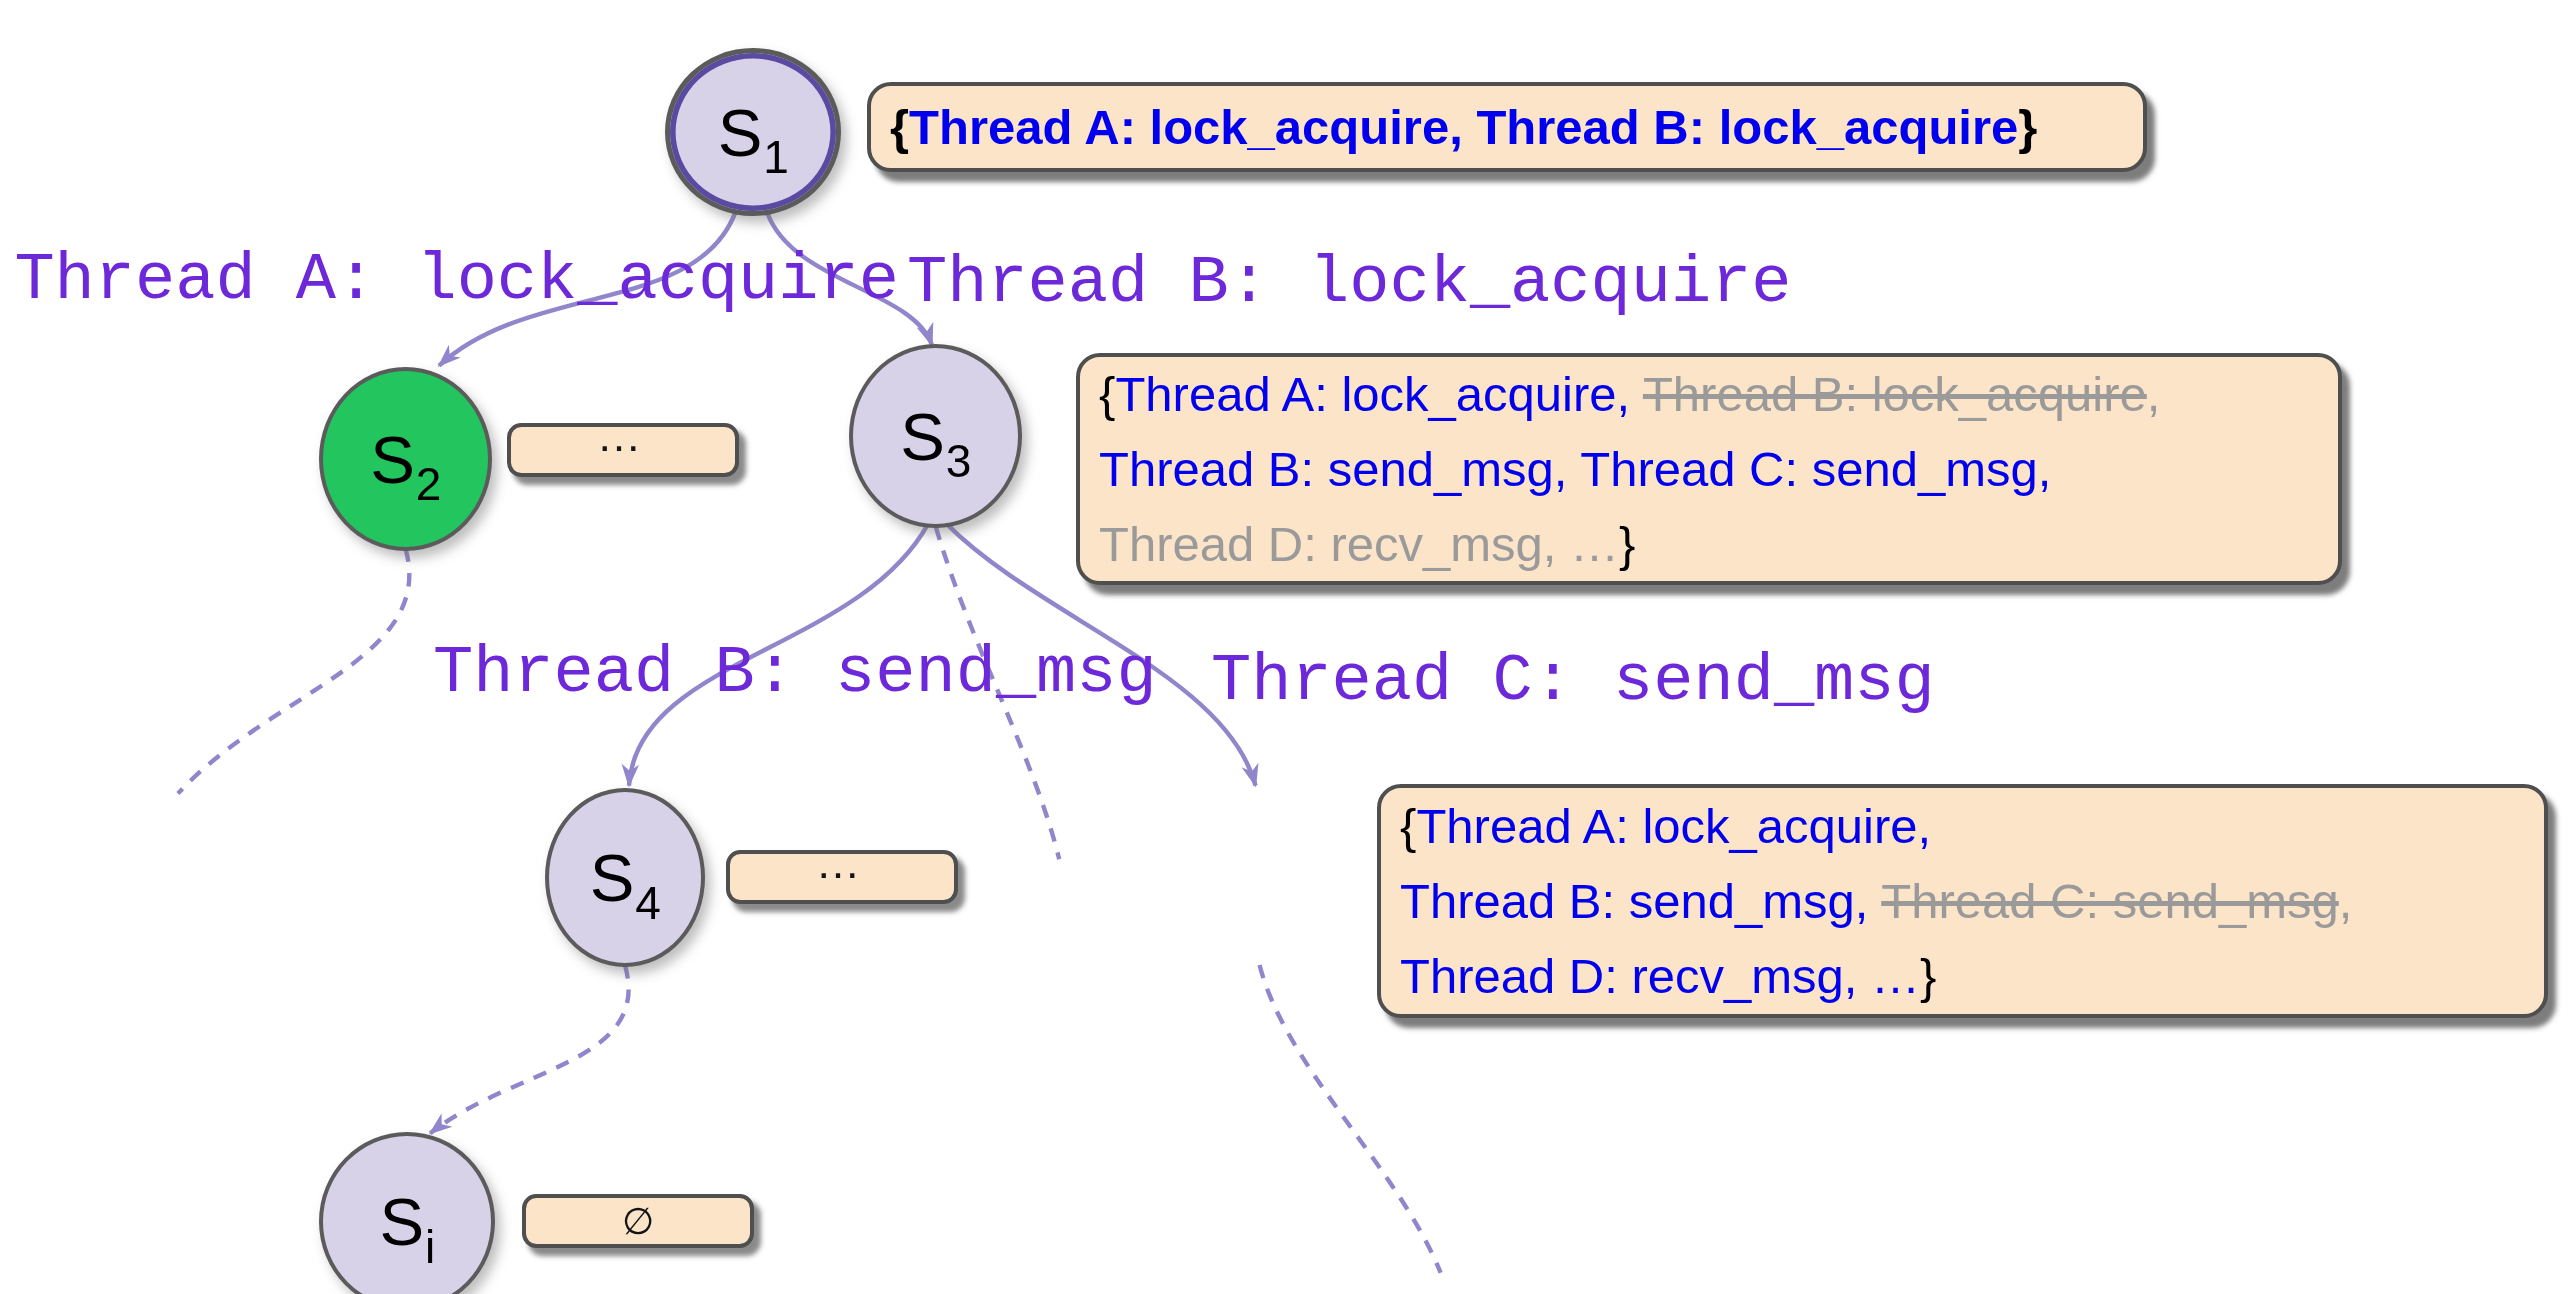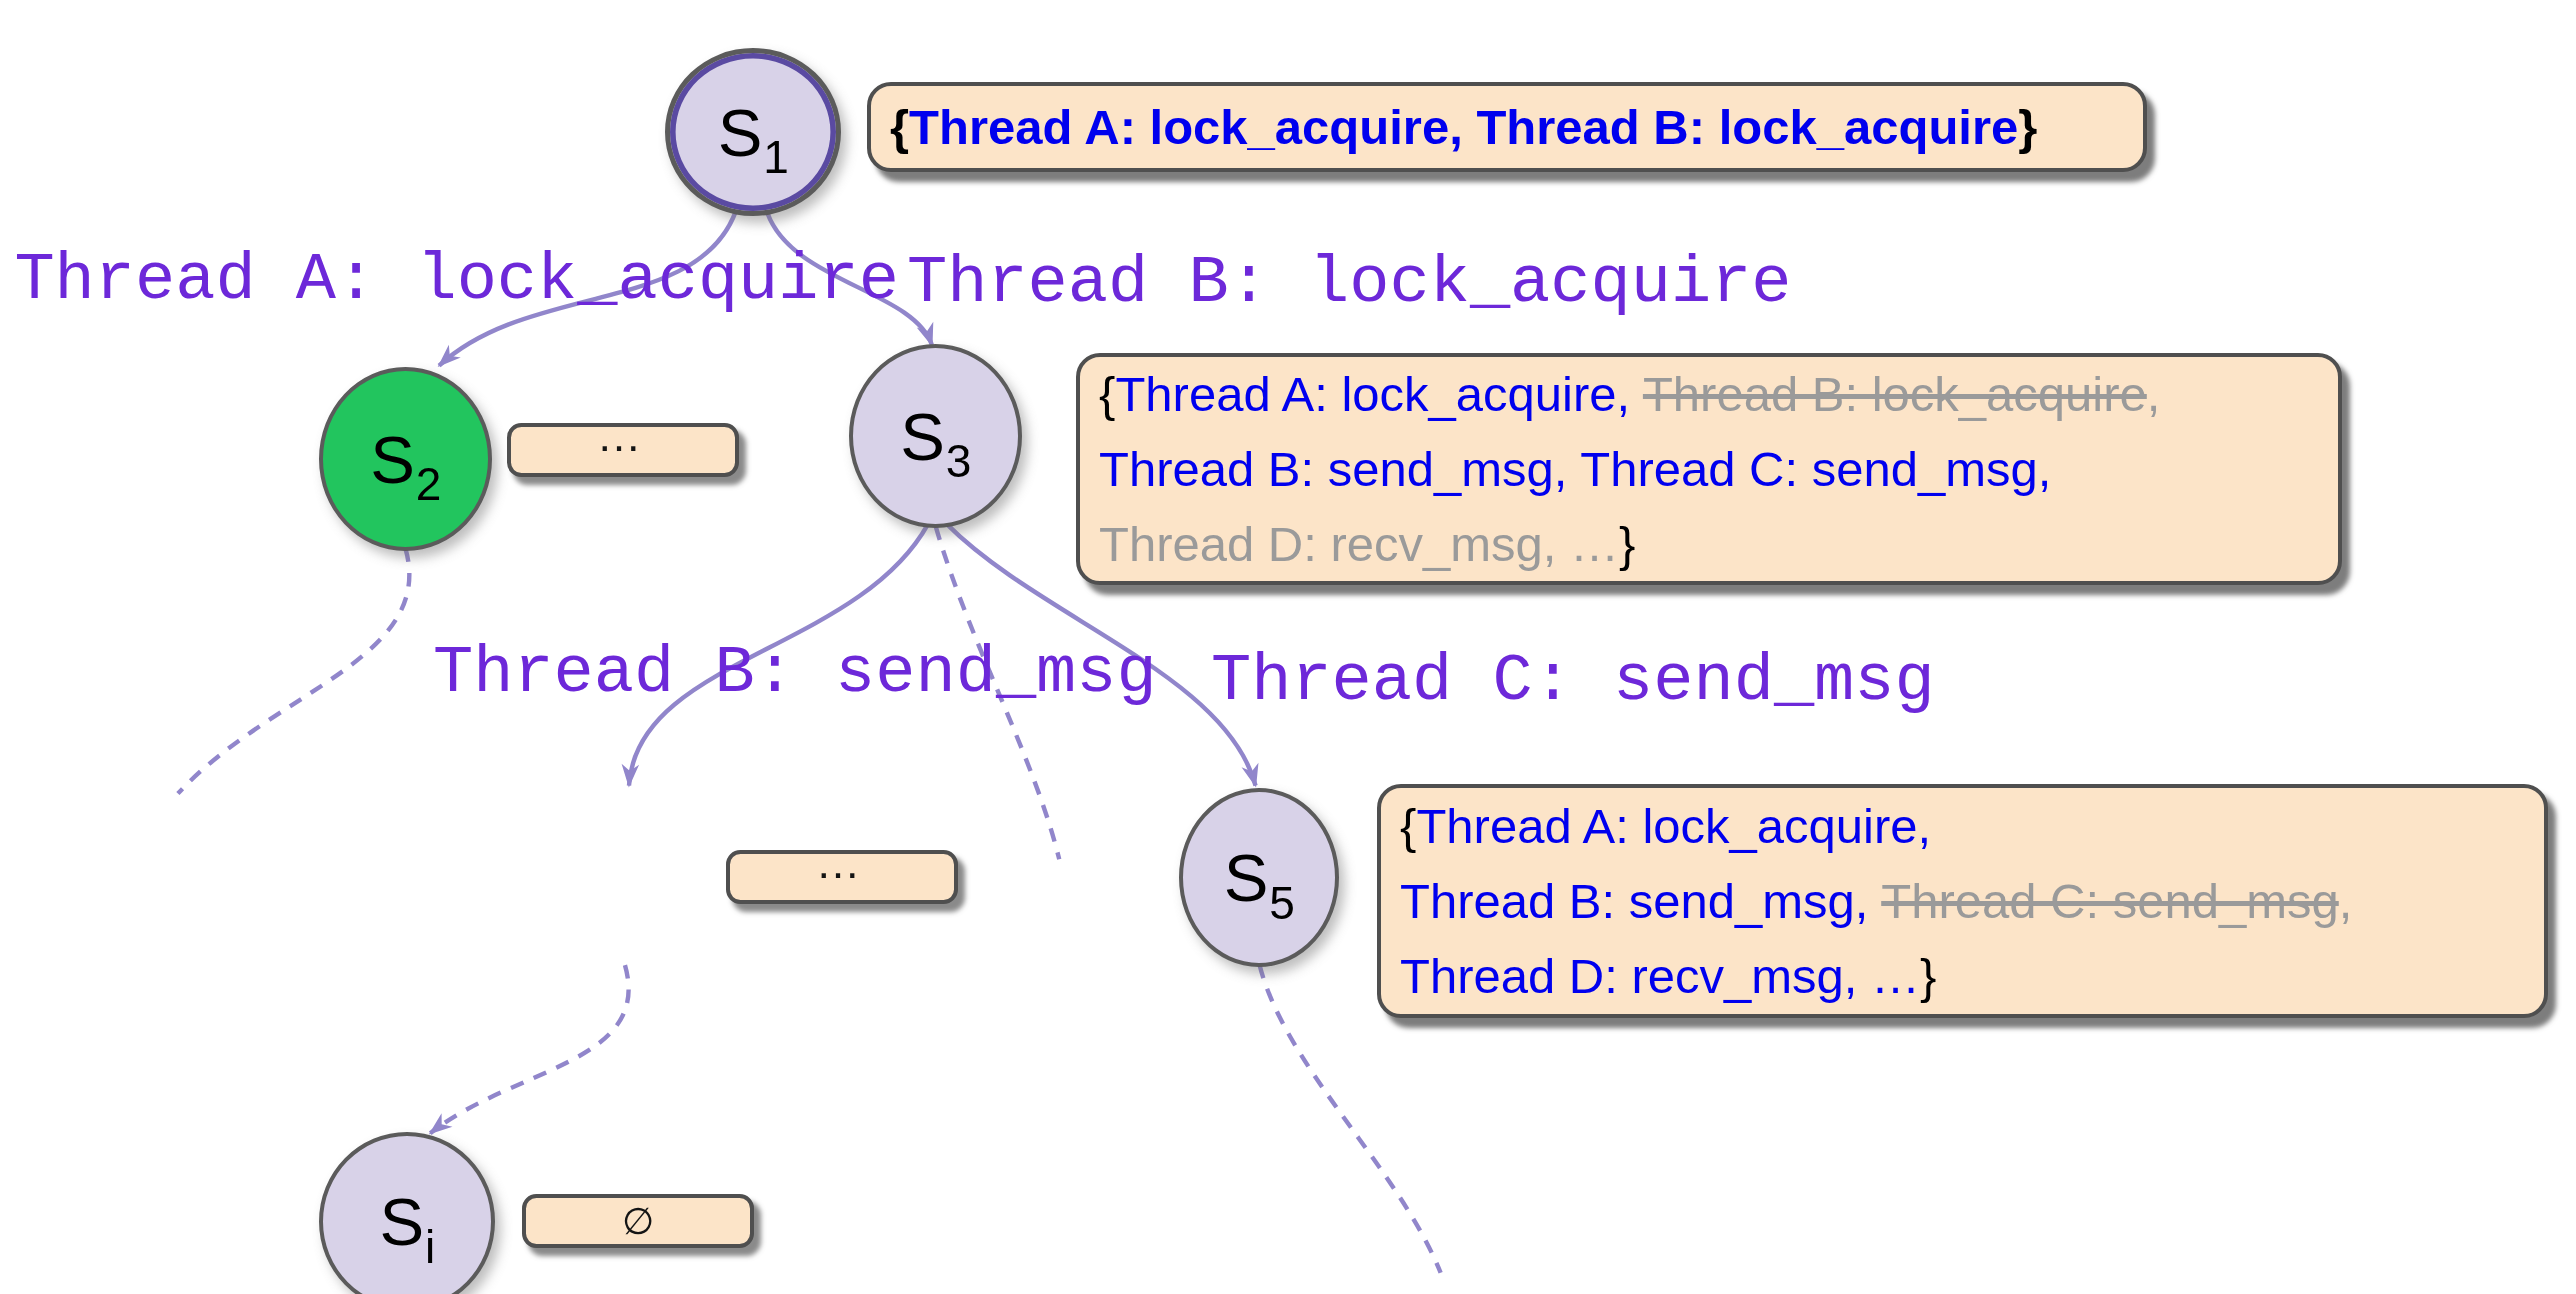--- a/index.html
+++ b/index.html
@@ -50,22 +50,22 @@
     </svg>
     <div class="node" style="left: 665px; top: 22.4px; width: 176px; height: 168px; background: rgb(216, 210, 232); border: 5.6px solid rgb(91, 91, 91); box-shadow: rgb(90, 74, 162) 0px 0px 0px 5.6px inset, rgba(110, 110, 110, 0.45) 5.6px 7.2px 11.2px;">
       <span class="nl">S<span class="ns">1</span></span>
     </div>
     <div class="node" style="left: 319px; top: 341px; width: 173px; height: 184px; background: #22c55e; border: 4.8px solid rgb(91, 91, 91);">
       <span class="nl">S<span class="ns">2</span></span>
     </div>
     <div class="node" style="left: 849px; top: 318px; width: 173px; height: 184px; background: rgb(216, 210, 232); border: 4.8px solid rgb(91, 91, 91);">
       <span class="nl">S<span class="ns">3</span></span>
     </div>
-    <div class="node" style="left: 1179px; top: 762px; width: 160px; height: 179px; background: rgb(216, 210, 232); border: 4.8px solid rgb(91, 91, 91);">
-      <span class="nl">S<span class="ns">5</span></span>
+    <div class="node" style="left: 545px; top: 762px; width: 160px; height: 179px; background: rgb(216, 210, 232); border: 4.8px solid rgb(91, 91, 91);">
+      <span class="nl">S<span class="ns">4</span></span>
     </div>
     <div class="node" style="left: 319px; top: 1106px; width: 176px; height: 179px; background: rgb(216, 210, 232); border: 4.8px solid rgb(91, 91, 91);">
       <span class="nl">S<span class="ns">i</span></span>
     </div>
     <div class="elabel" style="left: 14.4px; top: 218px;">Thread A: lock_acquire</div>
     <div class="elabel" style="left: 907px; top: 221px;">Thread B: lock_acquire</div>
     <div class="elabel" style="left: 433px; top: 611px;">Thread B: send_msg</div>
     <div class="elabel" style="left: 1211px; top: 619px;">Thread C: send_msg</div>
     <div class="abox" style="left: 867px; top: 56px; width: 1280px; height: 90px; background: rgb(252, 228, 200); border: 4.8px solid rgb(79, 79, 79); font-weight: bold;">
       <div class="aline"><span class="seg-black">{</span><span class="seg-blue">Thread A: lock_acquire, Thread B: lock_acquire</span><span class="seg-black">}</span></div>

